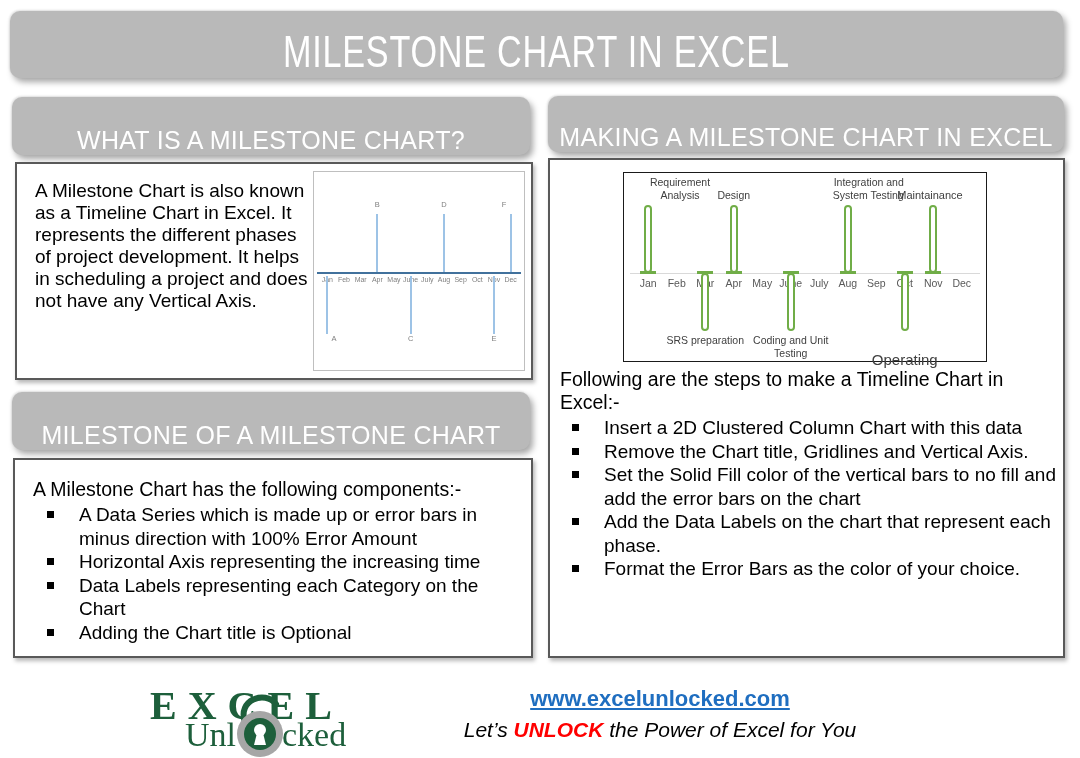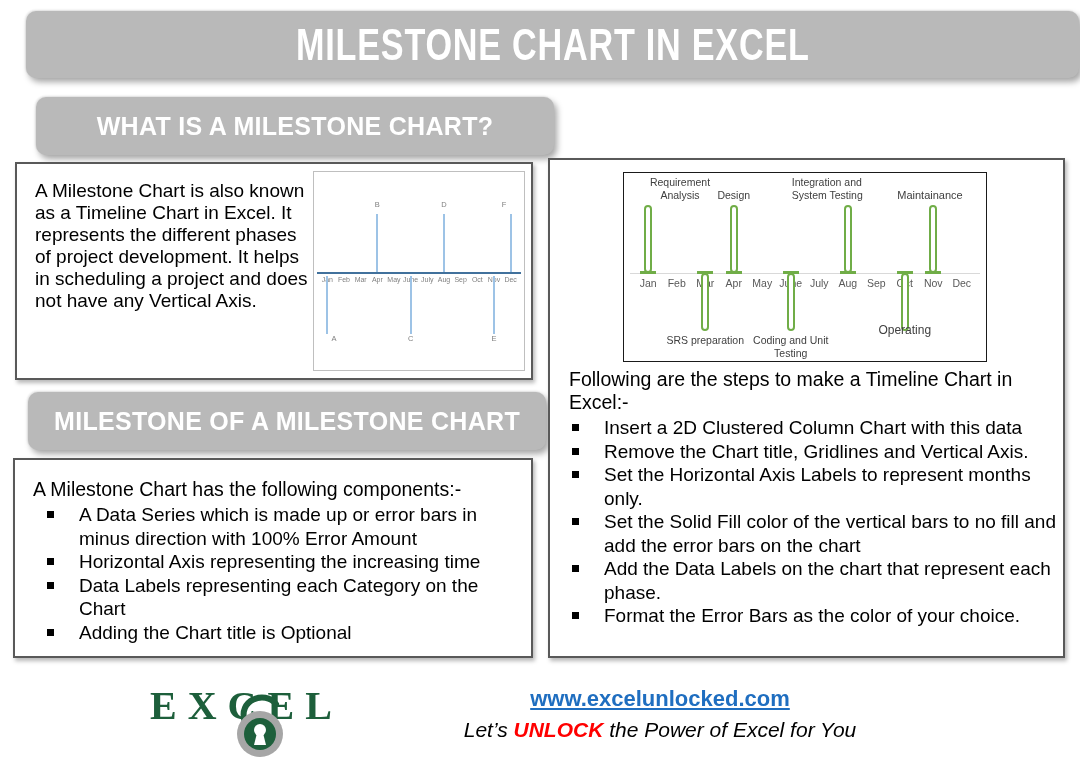--- a/index.html
+++ b/index.html
@@ -1,25 +1,25 @@
 <!DOCTYPE html>
 <html><head>
 <meta charset="utf-8">
 <style>
   html,body{margin:0;padding:0;}
   body{width:1080px;height:758px;background:#ffffff;font-family:"Liberation Sans",sans-serif;position:relative;overflow:hidden;}
   .page{position:absolute;left:0;top:0;width:1080px;height:758px;}
 
   .pill{position:absolute;background:#B9B9B9;border-radius:10px;
         box-shadow:3px 4px 6px rgba(0,0,0,.35), -1px -1px 2px rgba(0,0,0,.10);
-        color:#fff;font-weight:bold;display:flex;align-items:center;justify-content:center;margin-left:16px;}
+        color:#fff;font-weight:normal;display:flex;align-items:flex-end;justify-content:center;}
   .top-banner{left:10px;top:11px;width:1053px;height:67px;}
   .top-banner .t{display:inline-block;transform:scaleX(.76);font-size:45px;letter-spacing:1px;white-space:nowrap;}
   .sec-header{font-size:25px;letter-spacing:.3px;}
-  .hdr-what{left:20px;top:97px;width:518px;height:58px;}
+  .hdr-what{left:12px;top:97px;width:518px;height:58px;}
   .hdr-components{left:12px;top:392px;width:518px;height:58px;}
   .hdr-making{left:548px;top:96px;width:516px;height:56px;}
 
   .box{position:absolute;background:#fff;border:2px solid #595959;
        box-shadow:2px 3px 4px rgba(0,0,0,.28);box-sizing:border-box;}
   .box-what{left:15px;top:162px;width:518px;height:218px;}
   .box-components{left:13px;top:458px;width:520px;height:200px;}
   .box-making{left:548px;top:158px;width:517px;height:500px;}
 
   .what-text{position:absolute;left:18px;top:16px;width:282px;font-size:19px;line-height:22px;color:#000;}
@@ -27,21 +27,21 @@
   .chart{position:absolute;background:#fff;overflow:visible;}
   .chart-mini{left:296px;top:7px;width:210px;height:198px;border:1px solid #BFBFBF;}
   .chart-phases{left:73px;top:12px;width:362px;height:188px;border:1.5px solid #1A1A1A;}
 
   .intro-line{font-size:19.5px;color:#000;}
   ul.blist{margin:2px 0 0 0;padding:0;list-style:none;font-size:19px;color:#000;}
   ul.blist li{position:relative;padding-left:46px;line-height:23.5px;margin:0;}
   ul.blist li::before{content:"";position:absolute;left:14px;top:8px;width:7px;height:7px;background:#000;}
   .components-content{position:absolute;left:18px;top:18px;width:482px;}
   .making-content{position:absolute;left:8px;top:208px;width:500px;}
-  .making-content .intro-line{margin-left:11px;}
+  .making-content .intro-line{margin-left:2px;}
 
   .footer{position:absolute;left:0;top:668px;width:1080px;height:90px;}
   .logo{position:absolute;left:145px;top:10px;width:260px;height:80px;color:#1D5F3B;font-family:"Liberation Serif",serif;}
   .logo-line1{position:absolute;left:5px;top:4px;font-size:40px;font-weight:bold;letter-spacing:11px;}
   .logo-line2{position:absolute;left:40px;top:38px;font-size:34px;}
   .logo-line2 .gap{display:inline-block;width:46px;}
   .lock{position:absolute;left:84px;top:12px;}
   .url-block{position:absolute;left:460px;top:18px;width:400px;text-align:center;}
   .url{font-size:22px;font-weight:bold;color:#1F6EC0;text-decoration:underline;}
   .tagline{margin-top:6px;font-size:21px;font-style:italic;color:#000;}
@@ -112,20 +112,23 @@
       <div class="intro-line">A Milestone Chart has the following components:-</div>
       <ul class="blist">
           <li>A Data Series which is made up or error bars in minus direction with 100% Error Amount</li>
           <li>Horizontal Axis representing the increasing time</li>
           <li>Data Labels representing each Category on the Chart</li>
           <li>Adding the Chart title is Optional</li>
         </ul>
     </div>
   </div>
 
+  <div class="pill sec-header hdr-making">
+    <span>MAKING A MILESTONE CHART IN EXCEL</span>
+  </div>
 
   <div class="box box-making">
     <div class="chart chart-phases">
         <div style="position: absolute; left: 6px; right: 6px; top: 100px; height: 0px; border-top: 1px solid rgb(217, 217, 217);"></div>
         <div style="position: absolute; left: 10px; top: 104px; width: 28.5px; text-align: center; font-size: 10.5px; color: rgb(89, 89, 89);">Jan</div>
         <div style="position: absolute; left: 38.5px; top: 104px; width: 28.5px; text-align: center; font-size: 10.5px; color: rgb(89, 89, 89);">Feb</div>
         <div style="position: absolute; left: 67px; top: 104px; width: 28.5px; text-align: center; font-size: 10.5px; color: rgb(89, 89, 89);">Mar</div>
         <div style="position: absolute; left: 95.5px; top: 104px; width: 28.5px; text-align: center; font-size: 10.5px; color: rgb(89, 89, 89);">Apr</div>
         <div style="position: absolute; left: 124px; top: 104px; width: 28.5px; text-align: center; font-size: 10.5px; color: rgb(89, 89, 89);">May</div>
         <div style="position: absolute; left: 152.5px; top: 104px; width: 28.5px; text-align: center; font-size: 10.5px; color: rgb(89, 89, 89);">June</div>
@@ -152,51 +155,51 @@
           <div>Design</div>
         </div>
         <div style="position: absolute; left: 162.75px; top: 100px; width: 8px; height: 58px; border: 2px solid rgb(112, 173, 71); border-radius: 4px; background: rgb(255, 255, 255); box-sizing: border-box;"></div>
         <div style="position: absolute; left: 158.75px; top: 98px; width: 16px; height: 3px; background: rgb(112, 173, 71);"></div>
         <div style="position: absolute; left: 110.75px; width: 112px; text-align: center; font-size: 10.5px; color: rgb(64, 64, 64); line-height: 1.22; top: 161px;">
           <div>Coding and Unit</div>
           <div>Testing</div>
         </div>
         <div style="position: absolute; left: 219.75px; top: 32px; width: 8px; height: 68px; border: 2px solid rgb(112, 173, 71); border-radius: 4px; background: rgb(255, 255, 255); box-sizing: border-box;"></div>
         <div style="position: absolute; left: 215.75px; top: 98px; width: 16px; height: 3px; background: rgb(112, 173, 71);"></div>
-        <div style="position: absolute; left: 167.75px; width: 112px; text-align: left; font-size: 10.5px; color: rgb(64, 64, 64); line-height: 1.22; bottom: 159px;">
+        <div style="position: absolute; left: 167.75px; width: 112px; text-align: right; font-size: 10.5px; color: rgb(64, 64, 64); line-height: 1.22; bottom: 159px;">
           <div>Integration and</div>
           <div>System Testing</div>
         </div>
         <div style="position: absolute; left: 276.75px; top: 100px; width: 8px; height: 58px; border: 2px solid rgb(112, 173, 71); border-radius: 4px; background: rgb(255, 255, 255); box-sizing: border-box;"></div>
         <div style="position: absolute; left: 272.75px; top: 98px; width: 16px; height: 3px; background: rgb(112, 173, 71);"></div>
-        <div style="position: absolute; left: 224.75px; width: 112px; text-align: center; font-size: 12px; color: rgb(64, 64, 64); line-height: 1.22; top: 150px;">
+        <div style="position: absolute; left: 224.75px; width: 112px; text-align: center; font-size: 15px; color: rgb(64, 64, 64); line-height: 1.22; top: 178px;">
           <div>Operating</div>
         </div>
         <div style="position: absolute; left: 305.25px; top: 32px; width: 8px; height: 68px; border: 2px solid rgb(112, 173, 71); border-radius: 4px; background: rgb(255, 255, 255); box-sizing: border-box;"></div>
         <div style="position: absolute; left: 301.25px; top: 98px; width: 16px; height: 3px; background: rgb(112, 173, 71);"></div>
         <div style="position: absolute; left: 250px; width: 112px; text-align: center; font-size: 11px; color: rgb(64, 64, 64); line-height: 1.22; bottom: 159px;">
           <div>Maintainance</div>
         </div>
       </div>
     <div class="making-content">
       <div class="intro-line">Following are the steps to make a Timeline Chart in Excel:-</div>
       <ul class="blist">
           <li>Insert a 2D Clustered Column Chart with this data</li>
           <li>Remove the Chart title, Gridlines and Vertical Axis.</li>
-          <li>Set the Horizontal Axis Labels to represent months only.</li>
           <li>Set the Solid Fill color of the vertical bars to no fill and add the error bars on the chart</li>
           <li>Add the Data Labels on the chart that represent each phase.</li>
           <li>Format the Error Bars as the color of your choice.</li>
         </ul>
     </div>
   </div>
 
   <div class="footer">
     <div class="logo">
       <div class="logo-line1">EXCEL</div>
+      <div class="logo-line2"><span>Unl</span><span class="gap"></span><span>cked</span></div>
       <svg class="lock" width="62" height="68" viewBox="0 0 62 68">
         <path d="M16 32 C8 10, 36 0, 47 14" stroke="#1D5F3B" stroke-width="6" fill="none" stroke-linecap="round"></path>
         <circle cx="31" cy="44" r="23" fill="#A6A6A6"></circle>
         <circle cx="31" cy="44" r="16" fill="#1D5F3B"></circle>
         <circle cx="31" cy="40" r="6" fill="#ffffff"></circle>
         <path d="M28 43 L34 43 L37 55 L25 55 Z" fill="#ffffff"></path>
       </svg>
     </div>
     <div class="url-block">
       <div><span class="url">www.excelunlocked.com</span></div>

